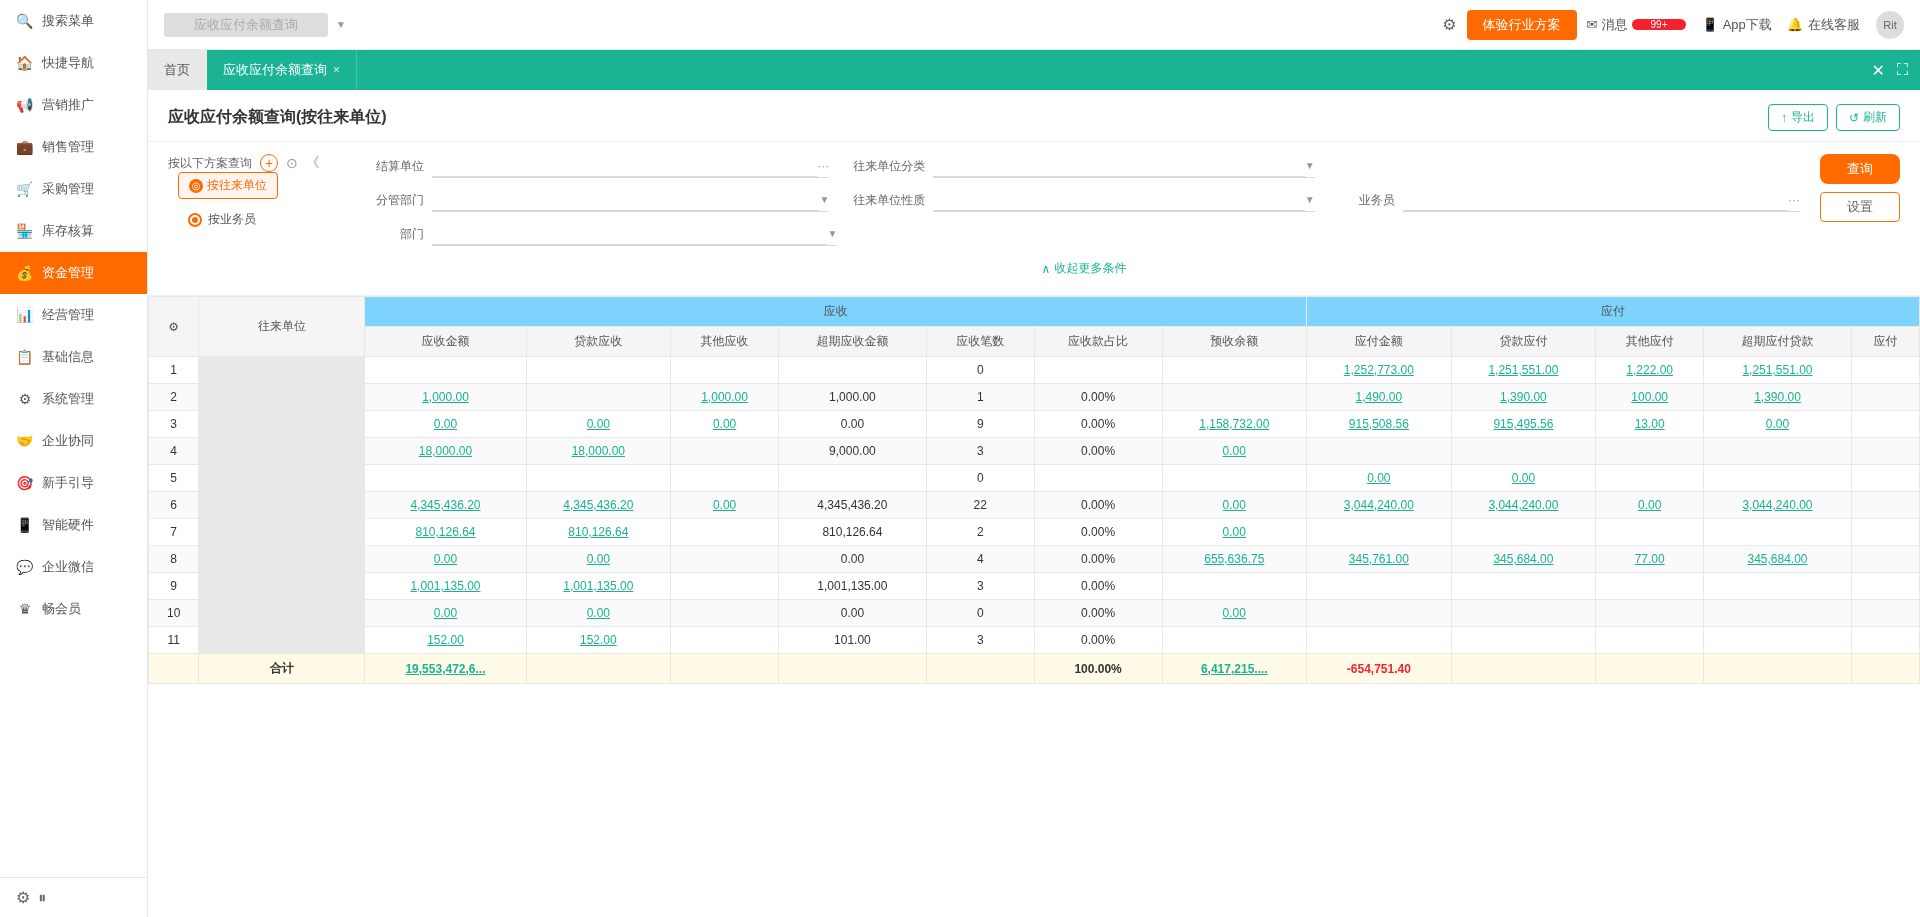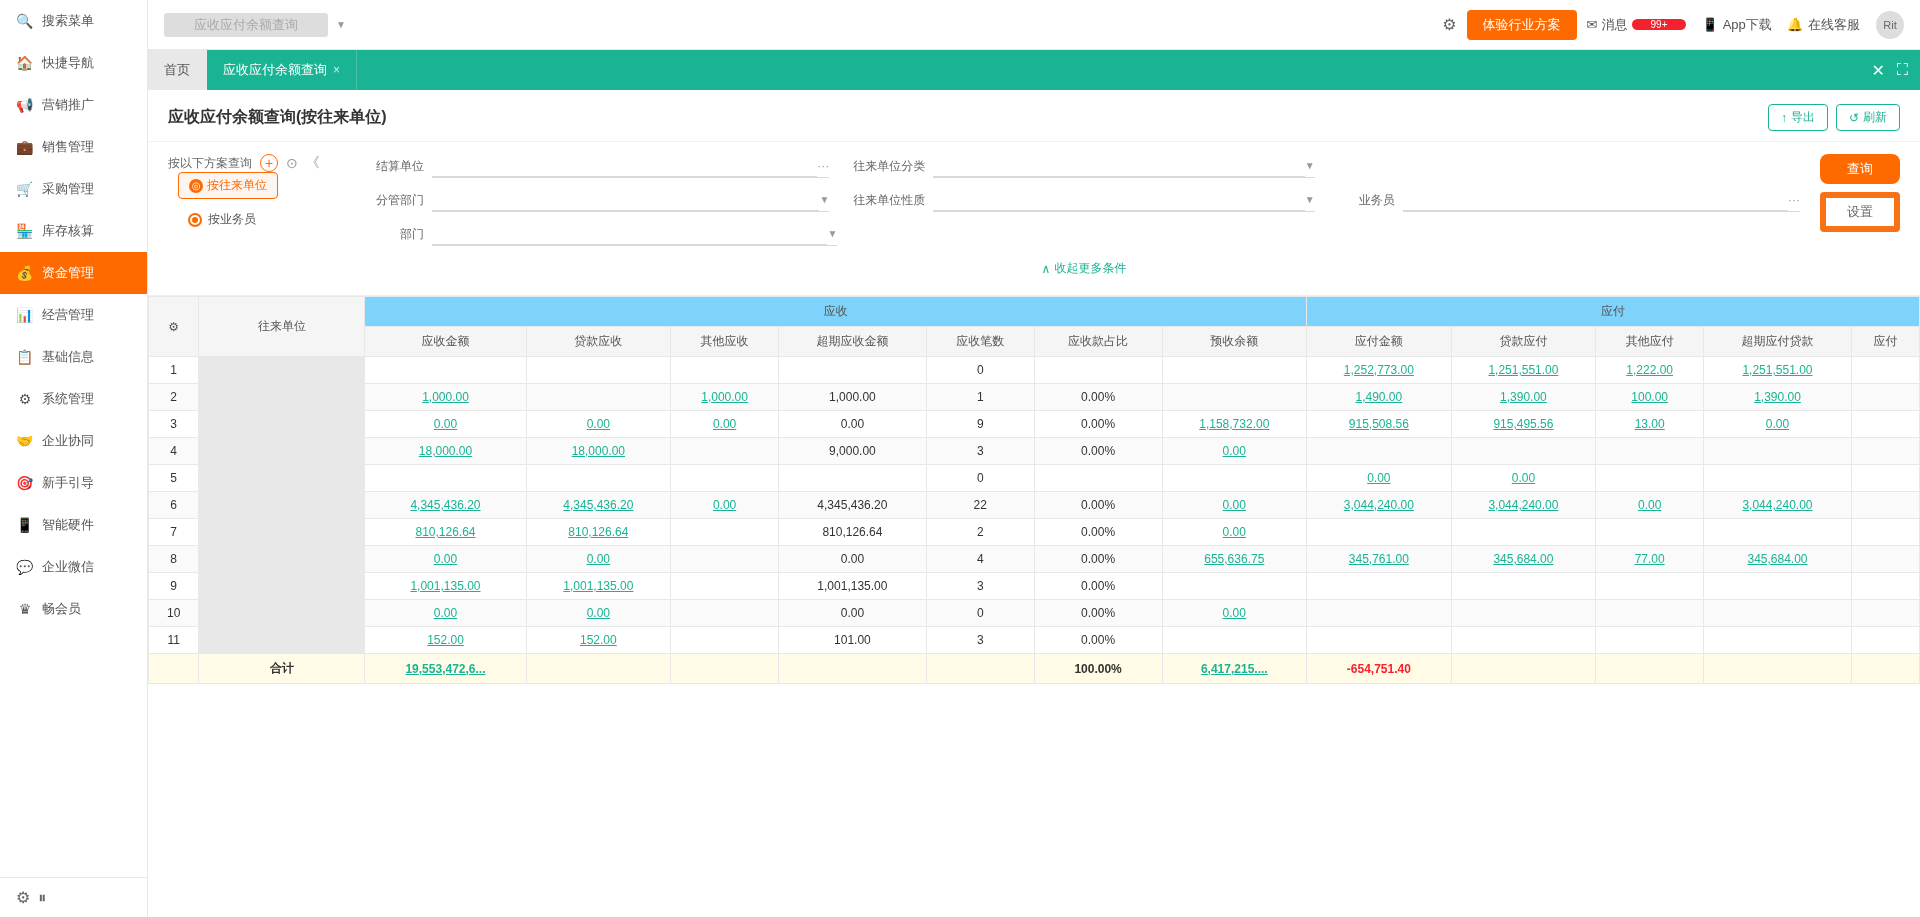--- a/index.html
+++ b/index.html
@@ -119,21 +119,21 @@
     .filter-collapse-bar {
       text-align: center; padding: 6px; color: #1ab394; font-size: 12px; cursor: pointer;
       display: flex; align-items: center; justify-content: center; gap: 4px;
     }
 
     .query-btn {
       background: #ff6a00; color: #fff; border: none; border-radius: 8px;
       padding: 6px 20px; font-size: 13px; cursor: pointer; width: 100%;
     }
     .settings-btn {
-      background: #fff; color: #666; border: 6px solid #f97316; border-radius: 4px;
+      background: #fff; color: #666; border: 1px solid #f97316; border-radius: 4px;
       padding: 5px 20px; font-size: 13px; cursor: pointer; width: 100%; margin-top: 4px;
     }
     .query-settings-col { display: flex; flex-direction: column; gap: 4px; min-width: 80px; }
 
     
     .table-container { overflow: auto; background: #fff; }
     .data-table {
       width: 100%; border-collapse: collapse; font-size: 12px;
     }
     .data-table th, .data-table td {

